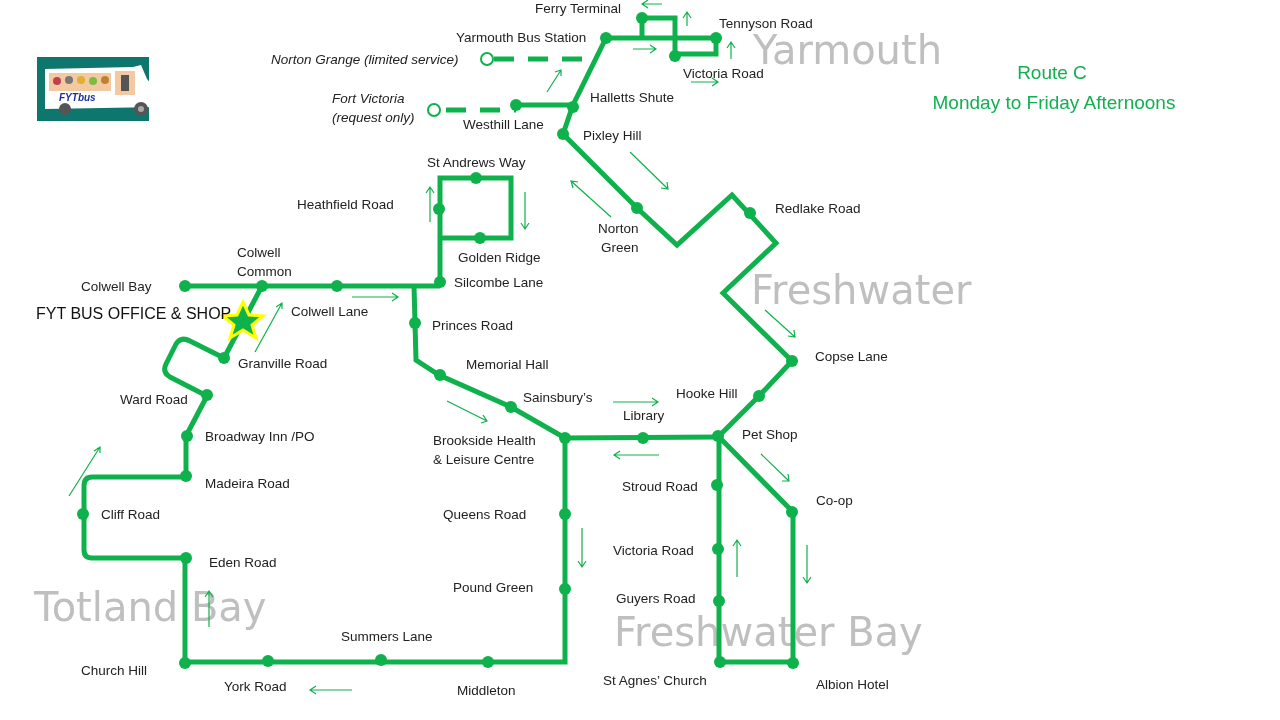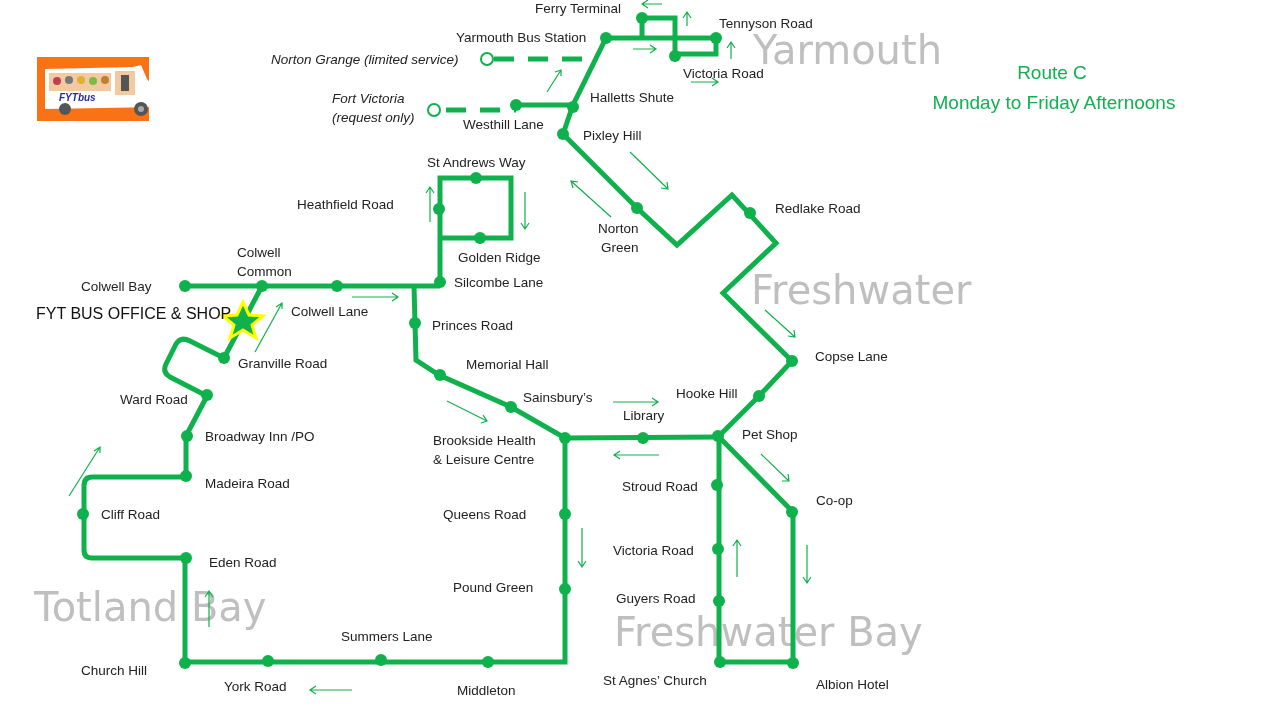--- a/index.html
+++ b/index.html
@@ -9,21 +9,21 @@
   .route-round { fill: none; stroke: #0fb14c; stroke-width: 5; stroke-linejoin: round; }
   .dashed { fill: none; stroke: #0fb14c; stroke-width: 5; stroke-dasharray: 20 14; }
   .stop { fill: #0fb14c; }
   .term { fill: #ffffff; stroke: #0fb14c; stroke-width: 2; }
   .arrow { fill: none; stroke: #0fb14c; stroke-width: 1.2; }
   .lbl { font-family: "Liberation Sans", sans-serif; font-size: 13.5px; fill: #222; }
   .lbl-it { font-family: "Liberation Sans", sans-serif; font-size: 13.5px; fill: #222; font-style: italic; }
   .area { font-family: "DejaVu Sans", sans-serif; font-size: 40px; fill: #bfbfbf; }
   .title { font-family: "Liberation Sans", sans-serif; font-size: 19px; fill: #12b050; }
   .office { font-family: "Liberation Sans", sans-serif; font-size: 16px; fill: #111; }
-  .logo { position: absolute; left: 37px; top: 57px; width: 112px; height: 64px; background: #f97316; }
+  .logo { position: absolute; left: 37px; top: 57px; width: 112px; height: 64px; background: #0f766e; }
 </style>
 </head>
 <body>
 
 <div class="logo">
   <svg width="128" height="64" viewBox="0 0 128 64">
     <path d="M8 12 L96 10 L104 8 L110 22 L120 34 L122 50 L8 52 Z" fill="#ffffff"></path>
     <rect x="12" y="16" width="62" height="18" fill="#f2c9a0"></rect>
     <circle cx="20" cy="24" r="4" fill="#c04050"></circle>
     <circle cx="32" cy="23" r="4" fill="#777"></circle>

